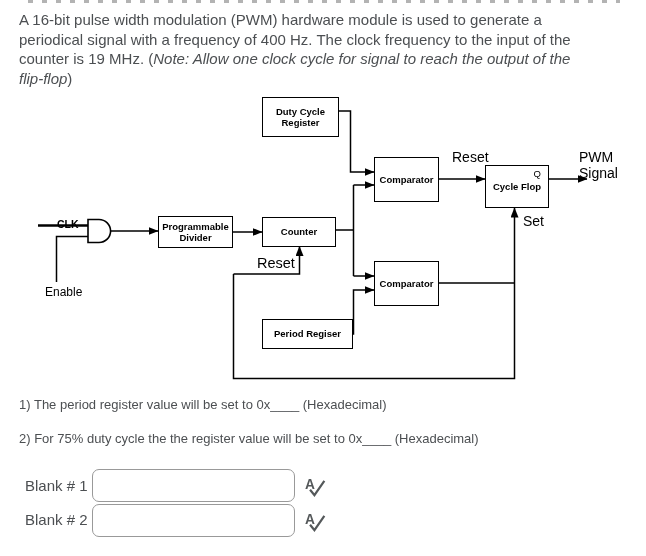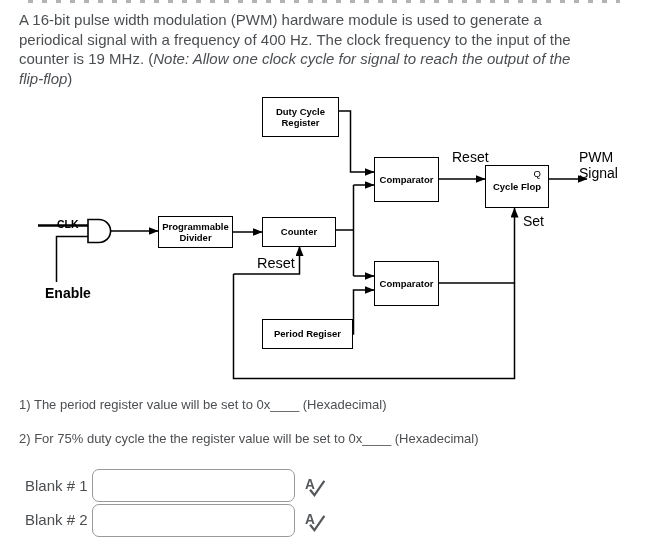--- a/index.html
+++ b/index.html
@@ -50,21 +50,21 @@
   #box-duty    { left:262px; top:97px;  width:77px;   height:40px; }
   #box-comp1   { left:374px; top:157px; width:65px;   height:45px; }
   #box-ff      { left:485px; top:165px; width:64px;   height:43px; }
   #box-progdiv { left:158px; top:216px; width:75px;   height:32px; }
   #box-counter { left:262px; top:217px; width:74px;   height:30px; }
   #box-comp2   { left:374px; top:261px; width:65px;   height:45px; }
   #box-period  { left:262px; top:319px; width:91px;   height:30px; }
   .ff-q { position:absolute; right:7px; top:2px; font-size:9.5px; font-weight:normal; }
   .dlabel { position:absolute; color:#000; font-size:14px; }
   #lbl-clk    { left:22px;  top:218px; font-size:10.5px; font-weight:bold;margin-left:35px; }
-  #lbl-enable { left:45px;  top:285px; font-size:14px;  font-weight:bold; }
+  #lbl-enable { left:45px;  top:285px; font-size:12px;  font-weight:normal; }
   #lbl-reset-top { left:452px; top:149px; }
   #lbl-pwm       { left:579px; top:149px; }
   #lbl-reset-ctr { left:257px; top:255px; font-size:14.5px; }
   #lbl-set       { left:523px; top:213px; }
 </style>
 </head>
 <body>
 
 <div id="screen">
 

